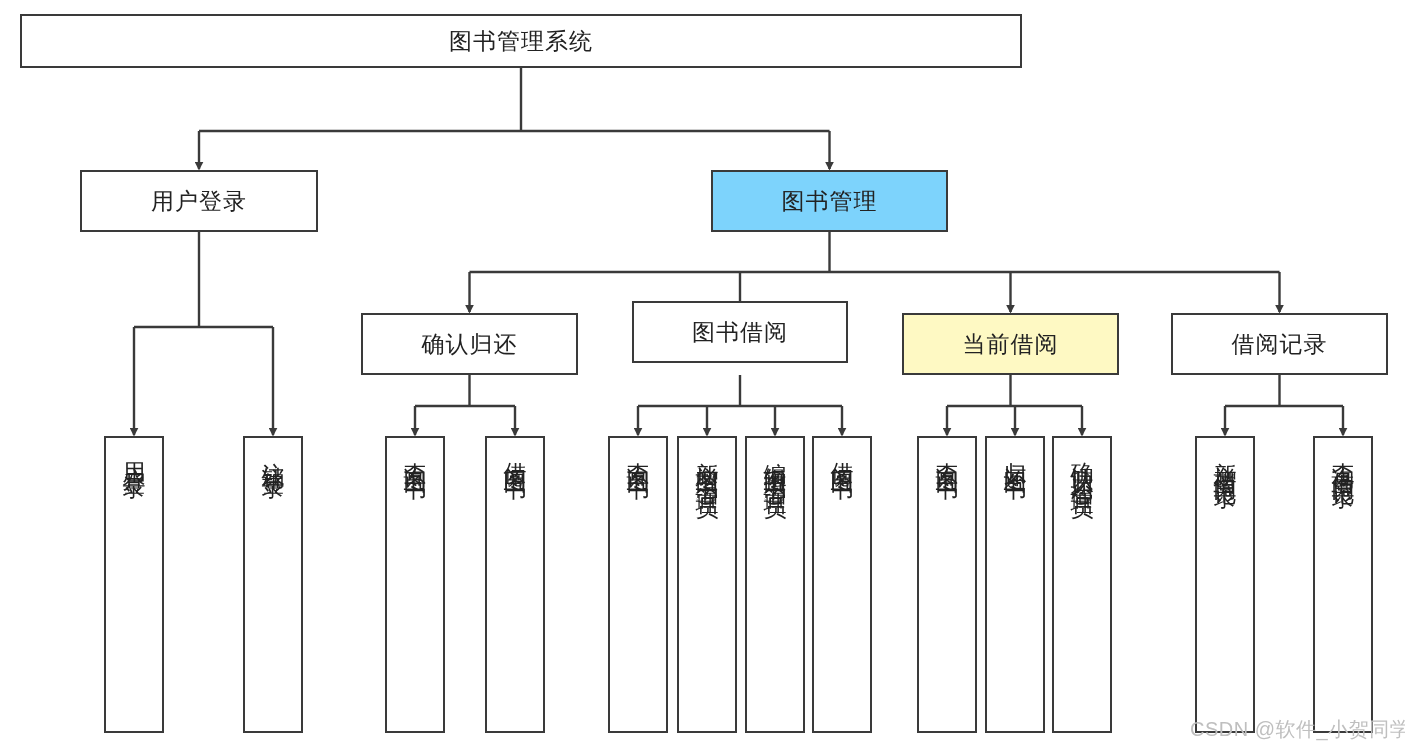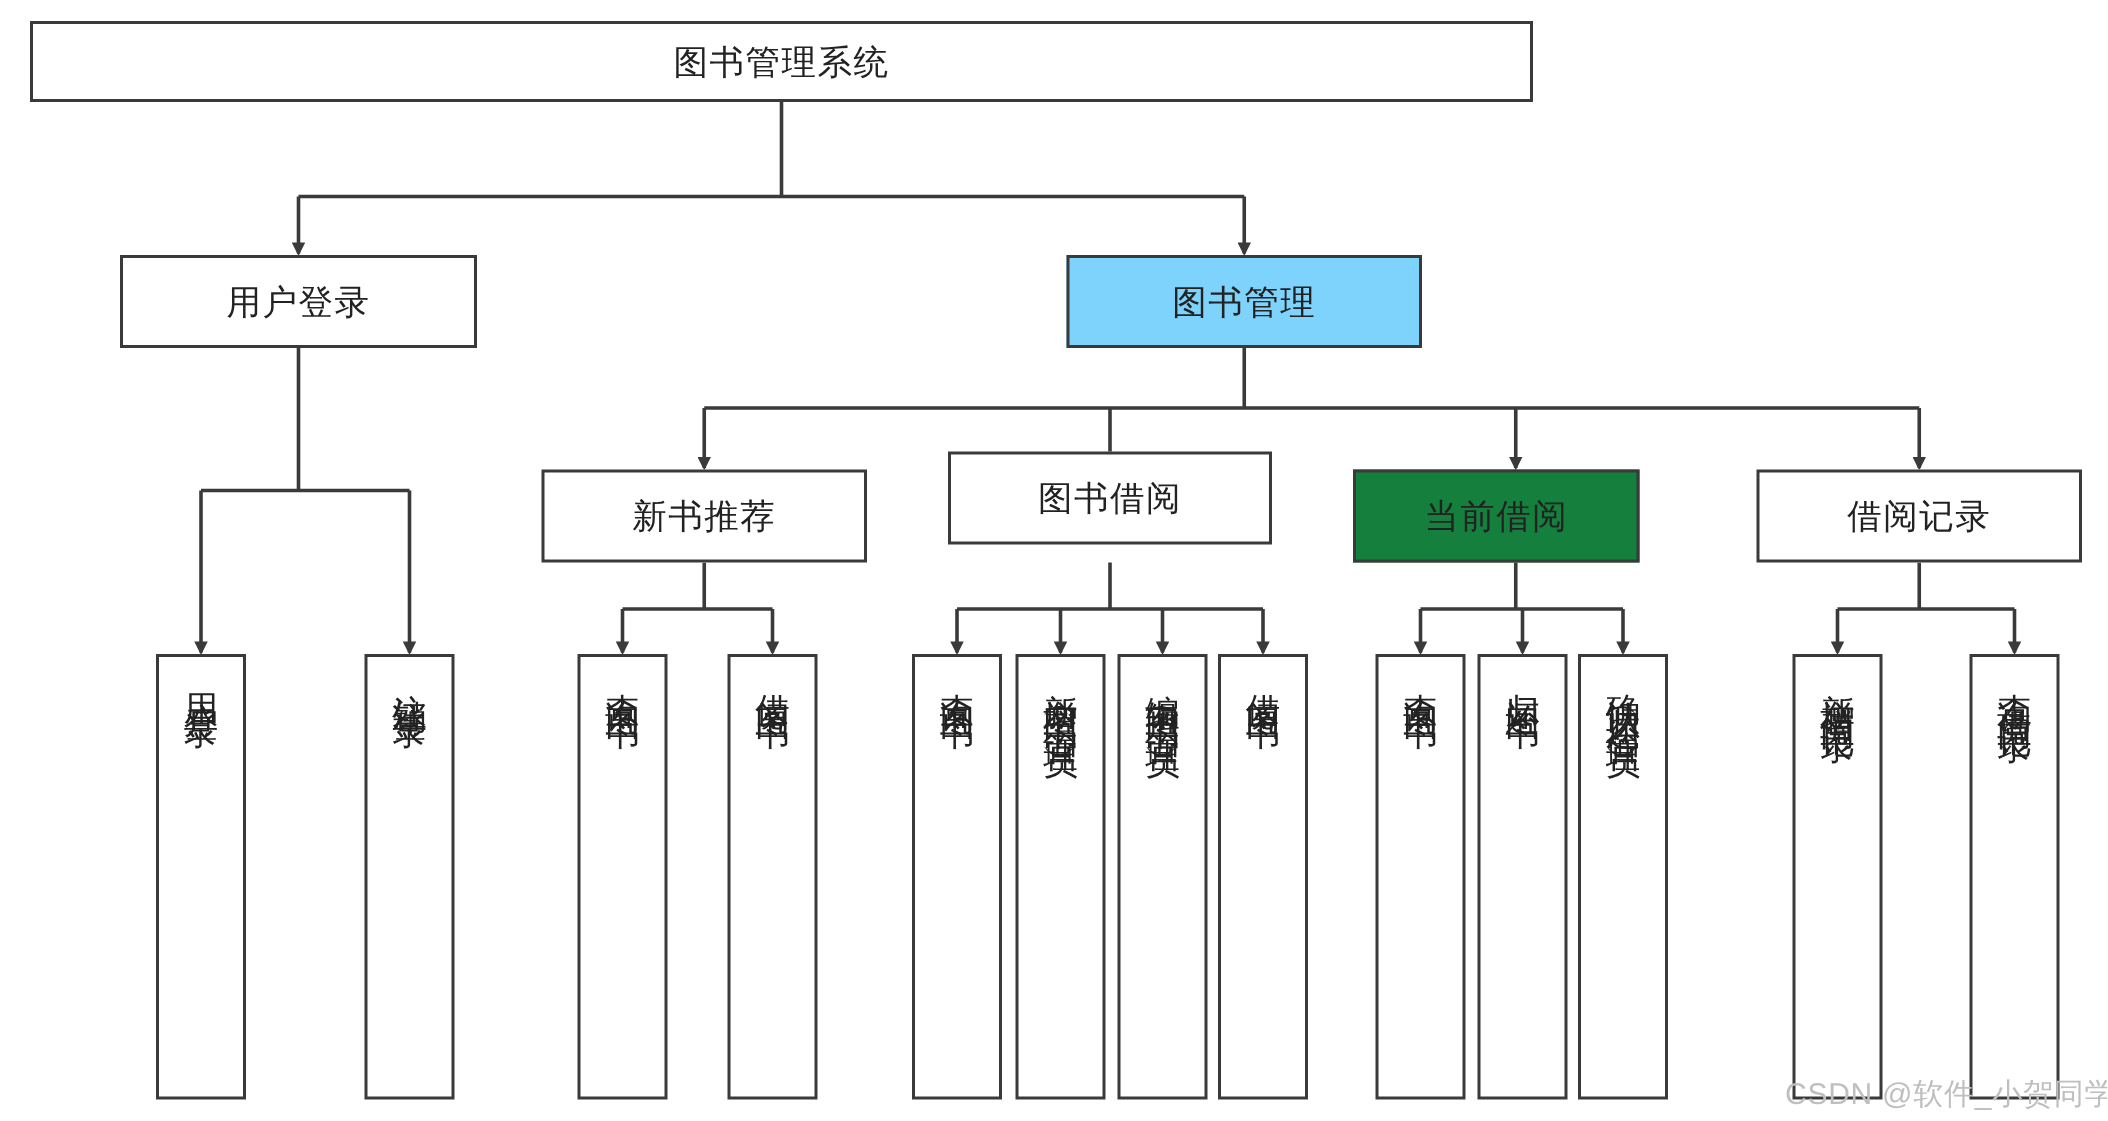--- a/index.html
+++ b/index.html
@@ -117,26 +117,26 @@
       <div class="node horizontal" id="node-root" style="left: 20px; top: 14px; width: 1002px; height: 54px; border-color: rgb(58, 58, 58); background: rgb(255, 255, 255);">
         <span class="label" style="color: rgb(34, 34, 34);">图书管理系统</span>
       </div>
       <div class="node horizontal" id="node-user-login" style="left: 80px; top: 170px; width: 238px; height: 62px; border-color: rgb(58, 58, 58); background: rgb(255, 255, 255);">
         <span class="label" style="color: rgb(34, 34, 34);">用户登录</span>
       </div>
       <div class="node horizontal" id="node-book-manage" style="left: 711px; top: 170px; width: 237px; height: 62px; border-color: rgb(58, 58, 58); background: #7dd3fc;">
         <span class="label" style="color: rgb(34, 34, 34);">图书管理</span>
       </div>
       <div class="node horizontal" id="node-new-book-rec" style="left: 361px; top: 313px; width: 217px; height: 62px; border-color: rgb(58, 58, 58); background: rgb(255, 255, 255);">
-        <span class="label" style="color: rgb(34, 34, 34);">新书推荐</span>
+        <span class="label" style="color: rgb(34, 34, 34);">确认归还</span>
       </div>
       <div class="node horizontal" id="node-book-borrow" style="left: 632px; top: 301px; width: 216px; height: 62px; border-color: rgb(58, 58, 58); background: rgb(255, 255, 255);">
         <span class="label" style="color: rgb(34, 34, 34);">图书借阅</span>
       </div>
-      <div class="node horizontal" id="node-current-borrow" style="left: 902px; top: 313px; width: 191px; height: 62px; border-color: rgb(58, 58, 58); background: #15803d;">
+      <div class="node horizontal" id="node-current-borrow" style="left: 902px; top: 313px; width: 217px; height: 62px; border-color: rgb(58, 58, 58); background: #fef9c3;">
         <span class="label" style="color: rgb(34, 34, 34);">当前借阅</span>
       </div>
       <div class="node horizontal" id="node-borrow-record" style="left: 1171px; top: 313px; width: 217px; height: 62px; border-color: rgb(58, 58, 58); background: rgb(255, 255, 255);">
         <span class="label" style="color: rgb(34, 34, 34); text-align: center;">借阅记录</span>
       </div>
       <div class="node vertical" id="node-leaf-user-login" style="left: 104px; top: 436px; width: 60px; height: 297px; border-color: rgb(58, 58, 58); background: rgb(255, 255, 255);">
         <span class="label" style="color: rgb(34, 34, 34);">用户登录</span>
       </div>
       <div class="node vertical" id="node-leaf-user-logout" style="left: 243px; top: 436px; width: 60px; height: 297px; border-color: rgb(58, 58, 58); background: rgb(255, 255, 255);">
         <span class="label" style="color: rgb(34, 34, 34);">注销登录</span>

